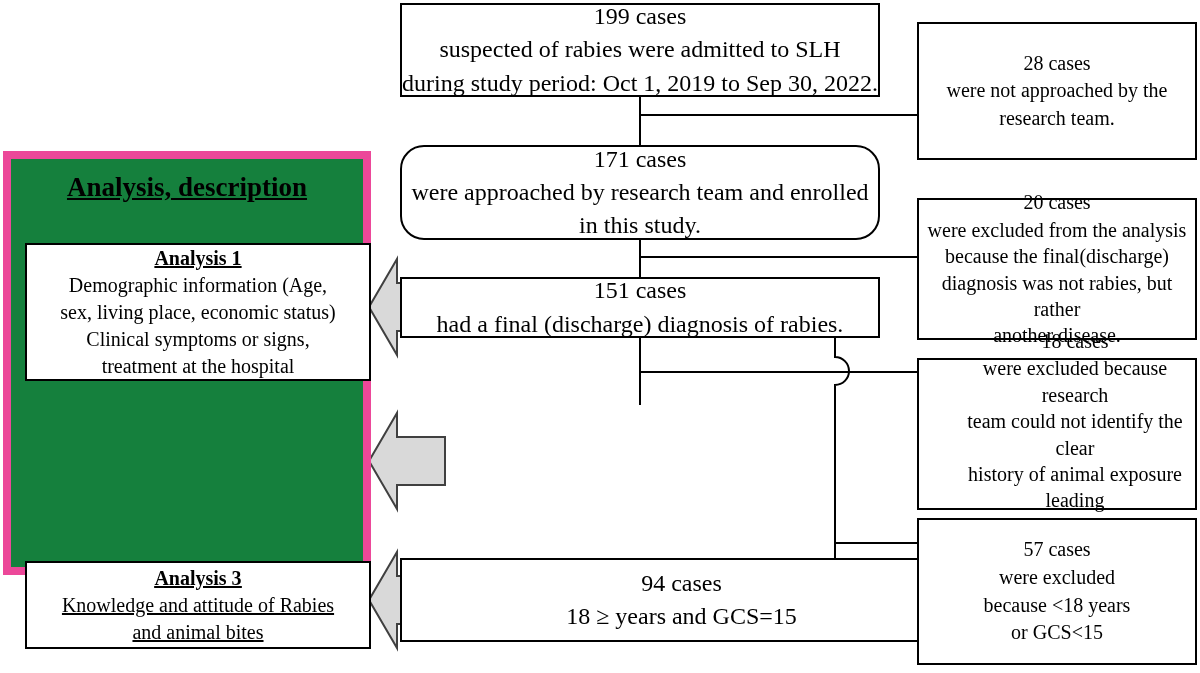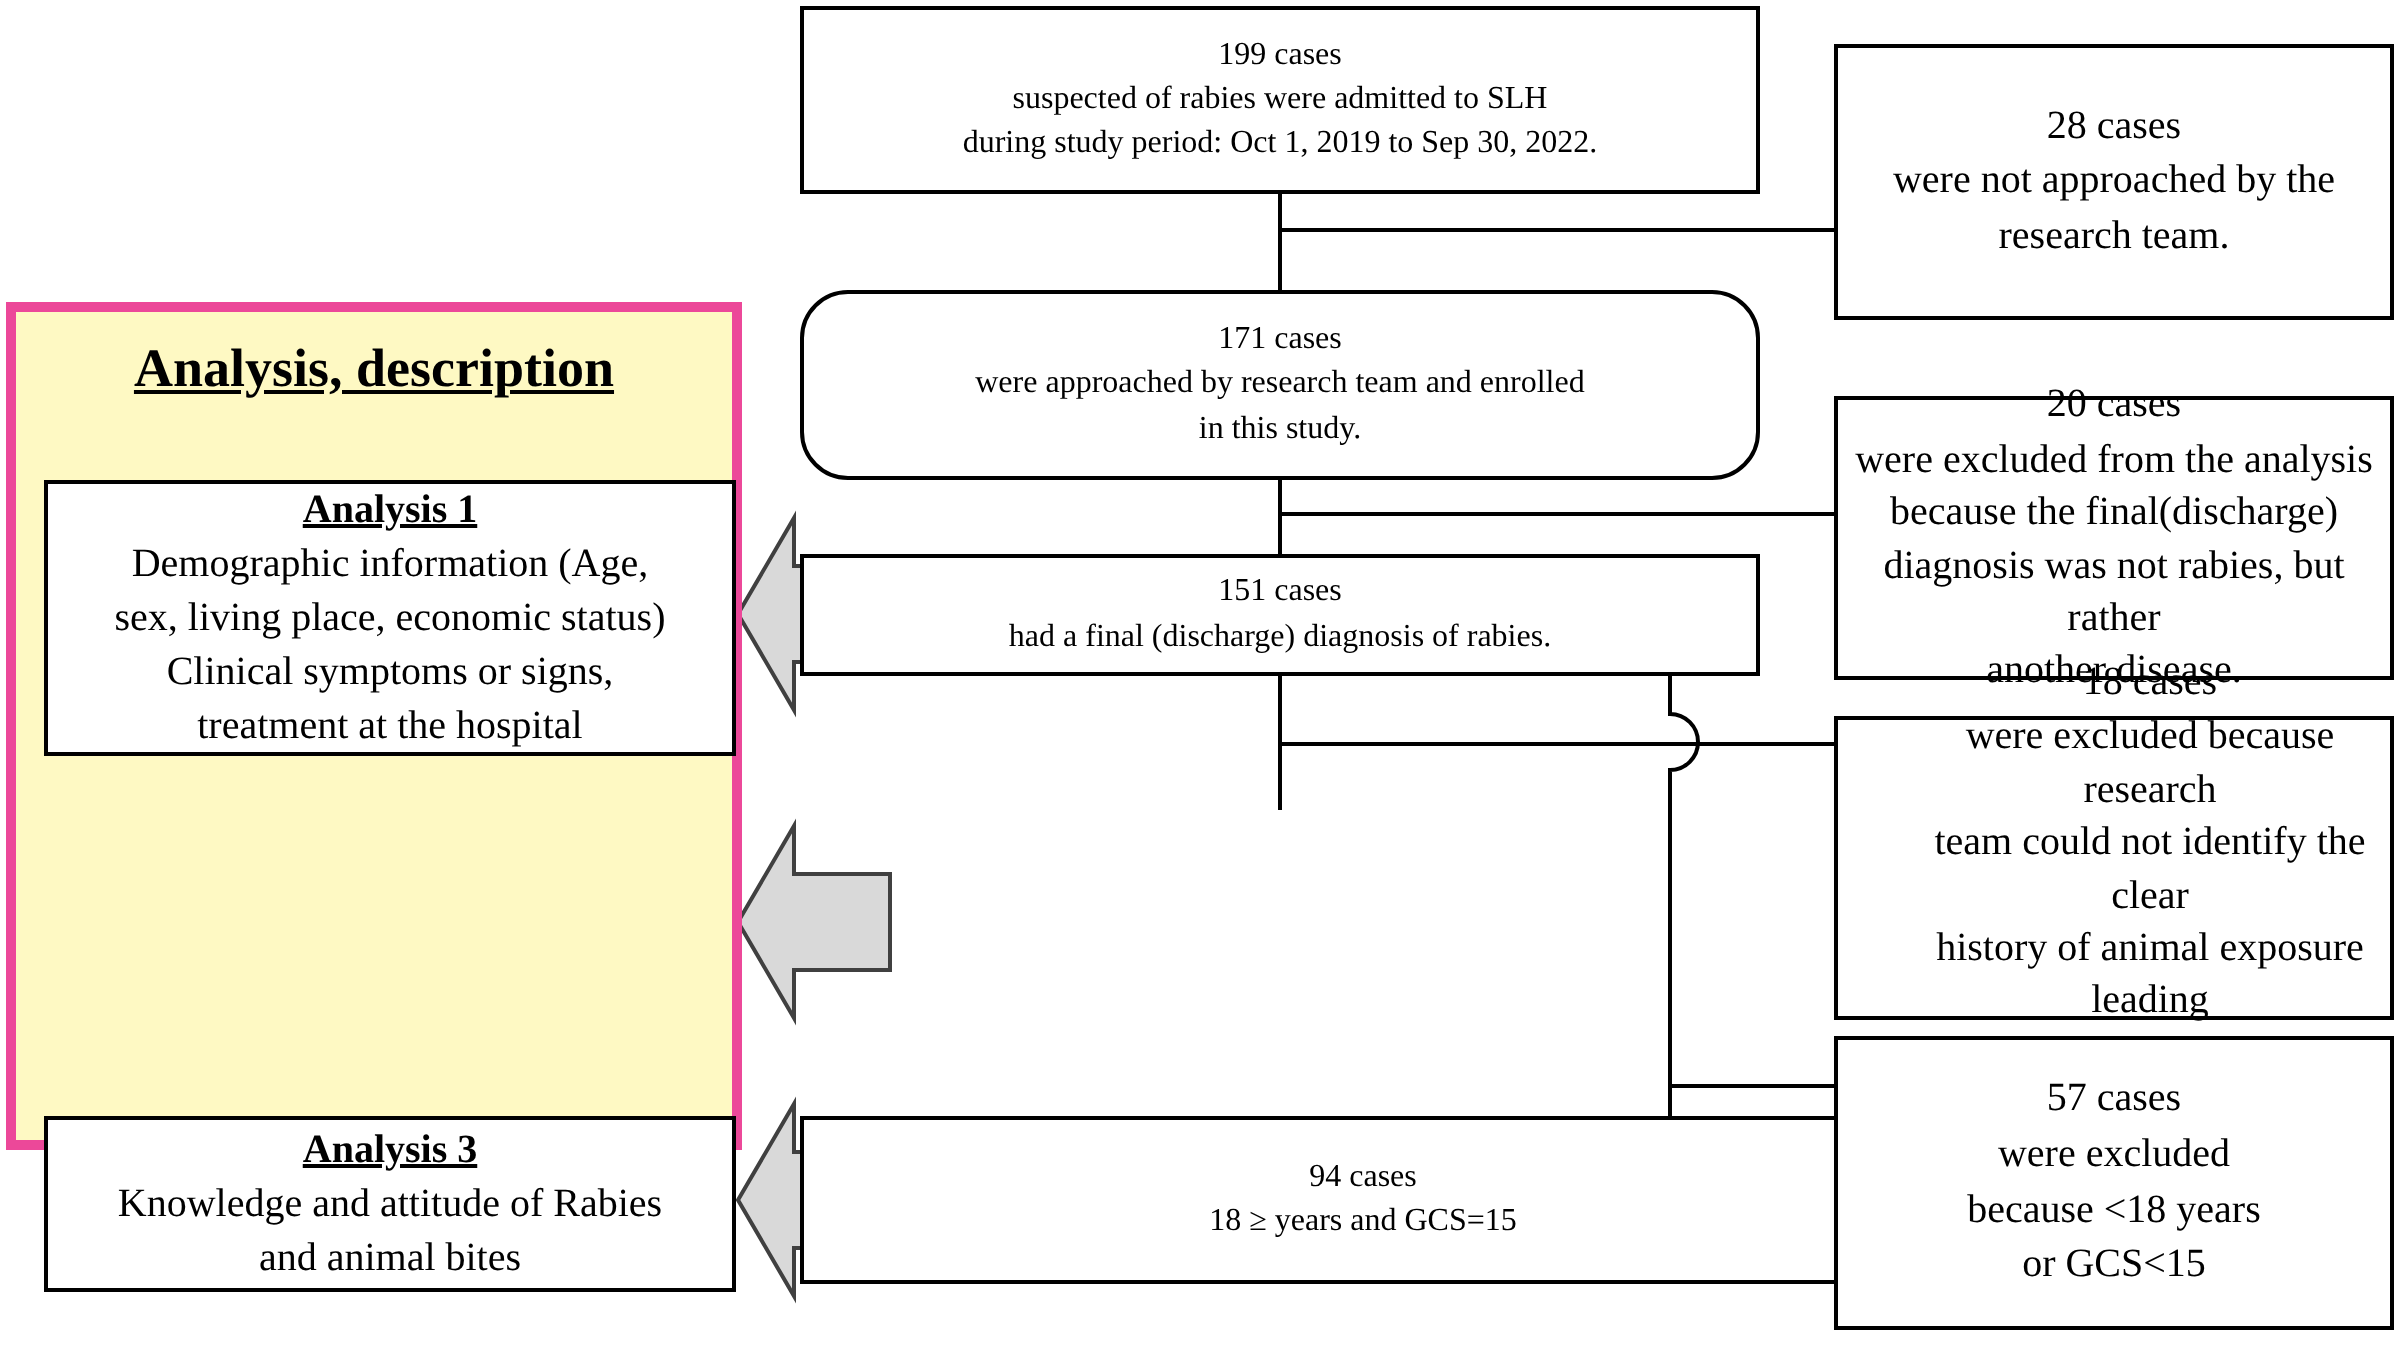--- a/index.html
+++ b/index.html
@@ -6,50 +6,50 @@
   .canvas{
     position:relative;width:1200px;height:673px;background:#ffffff;
     font-family:"Liberation Serif","DejaVu Serif",serif;color:#000000;overflow:hidden;
   }
   .layer{position:absolute;left:0;top:0;width:1200px;height:673px;}
   .box{
     position:absolute;background:#ffffff;border:2px solid #000000;box-sizing:border-box;
     display:flex;flex-direction:column;justify-content:center;align-items:center;
     text-align:center;line-height:1.38;
   }
-  .fbox{font-size:16px;align-items:center;}
+  .fbox{font-size:24px;align-items:center;}
   .rbox{left:917px;width:280px;font-size:20px;}
   .bh{white-space:pre-line;}
   .bb{white-space:pre-line;}
   .bb.small{font-size:20px;line-height:1.32;}
   .b199{left:400px;top:3px;width:480px;height:94px;}
   .b171{left:400px;top:145px;width:480px;height:95px;border-radius:24px;}
   .b151{left:400px;top:277px;width:480px;height:61px;}
   .b133{left:400px;top:405px;width:418px;height:112px;}
   .b94 {left:400px;top:558px;width:519px;height:84px;padding-left:44px;}
   .b28{top:22px;height:138px;}
   .b20{top:198px;height:142px;}
   .b18{top:358px;height:152px;padding-left:36px;}
   .b57{top:518px;height:147px;}
   .panel{
     position:absolute;left:3px;top:151px;width:368px;height:424px;box-sizing:border-box;
-    background:#fef9c3;border:5px solid #ec4899;
+    background:#15803d;border:8px solid #ec4899;
   }
   .panel-title{
     margin-top:13px;text-align:center;font-size:27px;font-weight:bold;
     text-decoration:underline;
   }
   .abox{
     position:absolute;left:14px;width:346px;background:#ffffff;border:2px solid #000000;
     box-sizing:border-box;display:flex;flex-direction:column;justify-content:center;
     align-items:center;text-align:center;font-size:20px;line-height:1.35;
   }
   .a1{top:84px;height:138px;}
   .a2{top:251px;height:116px;}
-  .a3{top:402px;height:88px;}
+  .a3{top:402px;height:88px;text-decoration:underline;}
   .aheading{font-weight:bold;text-decoration:underline;}
 </style>
 </head>
 <body>
 
 <div class="canvas">
 
   <svg class="layer" viewBox="0 0 1200 673" xmlns="http://www.w3.org/2000/svg">
 
     <path d="M640 97 V145" stroke="#000000" stroke-width="2" fill="none"></path>

